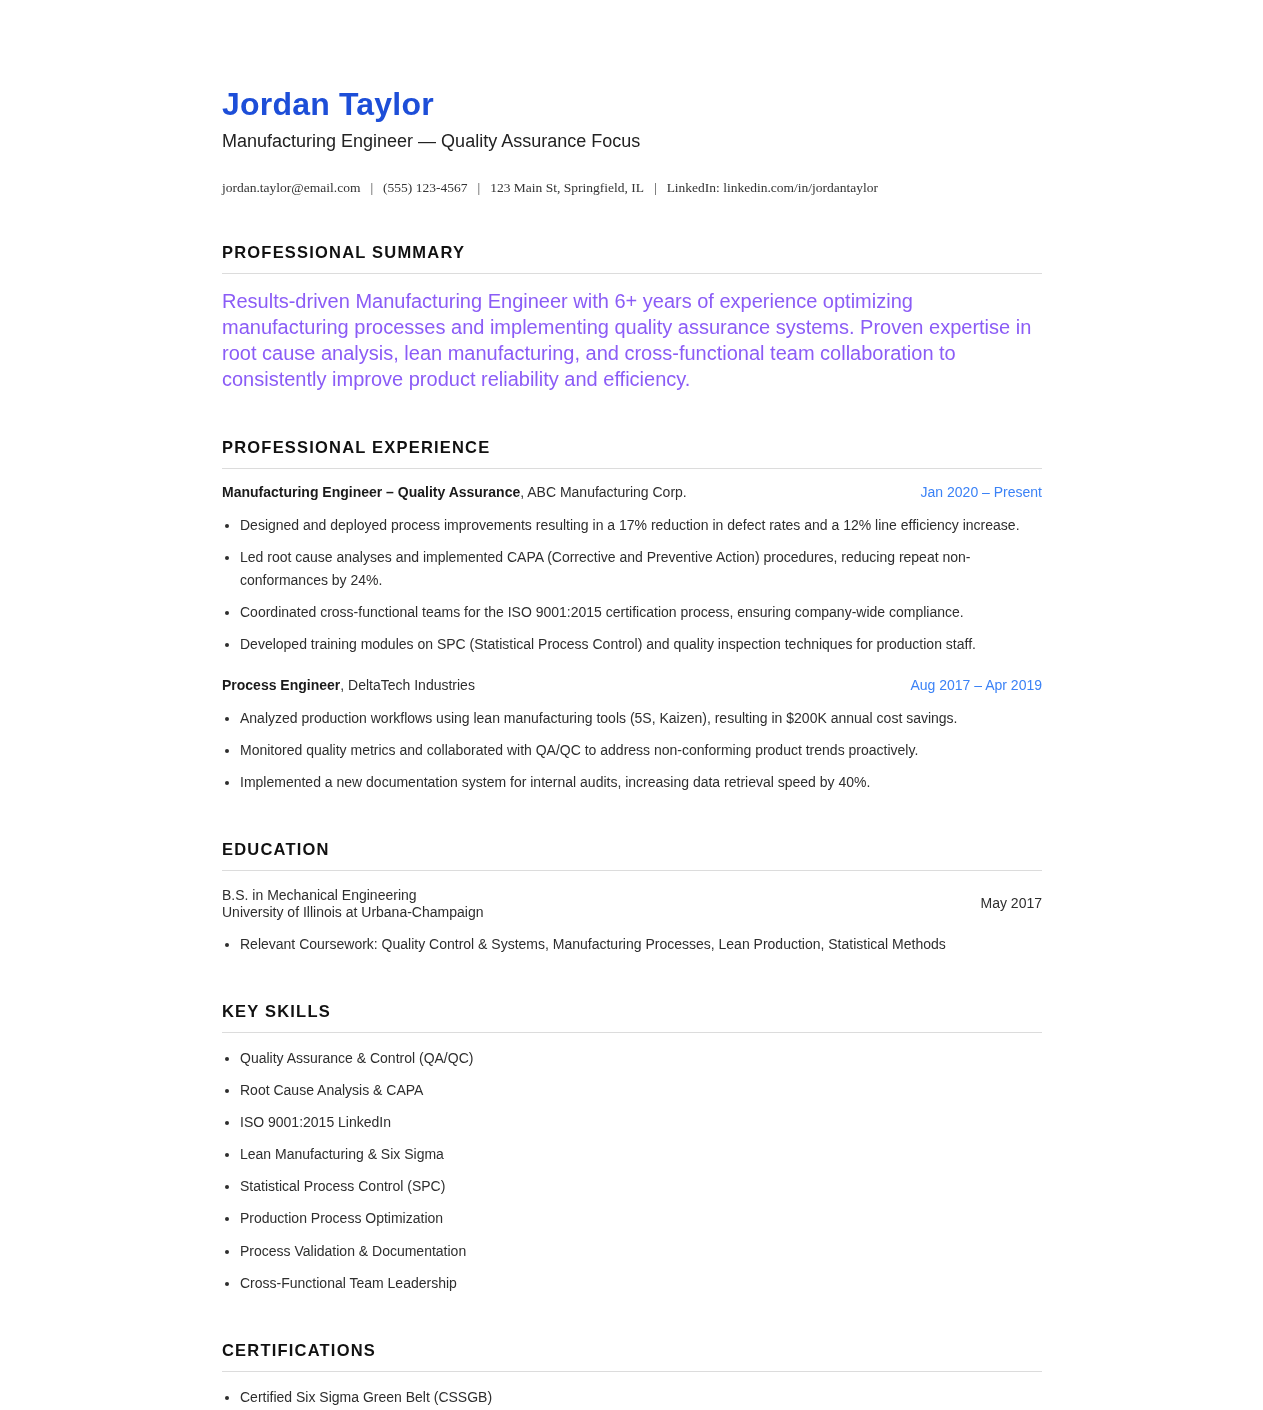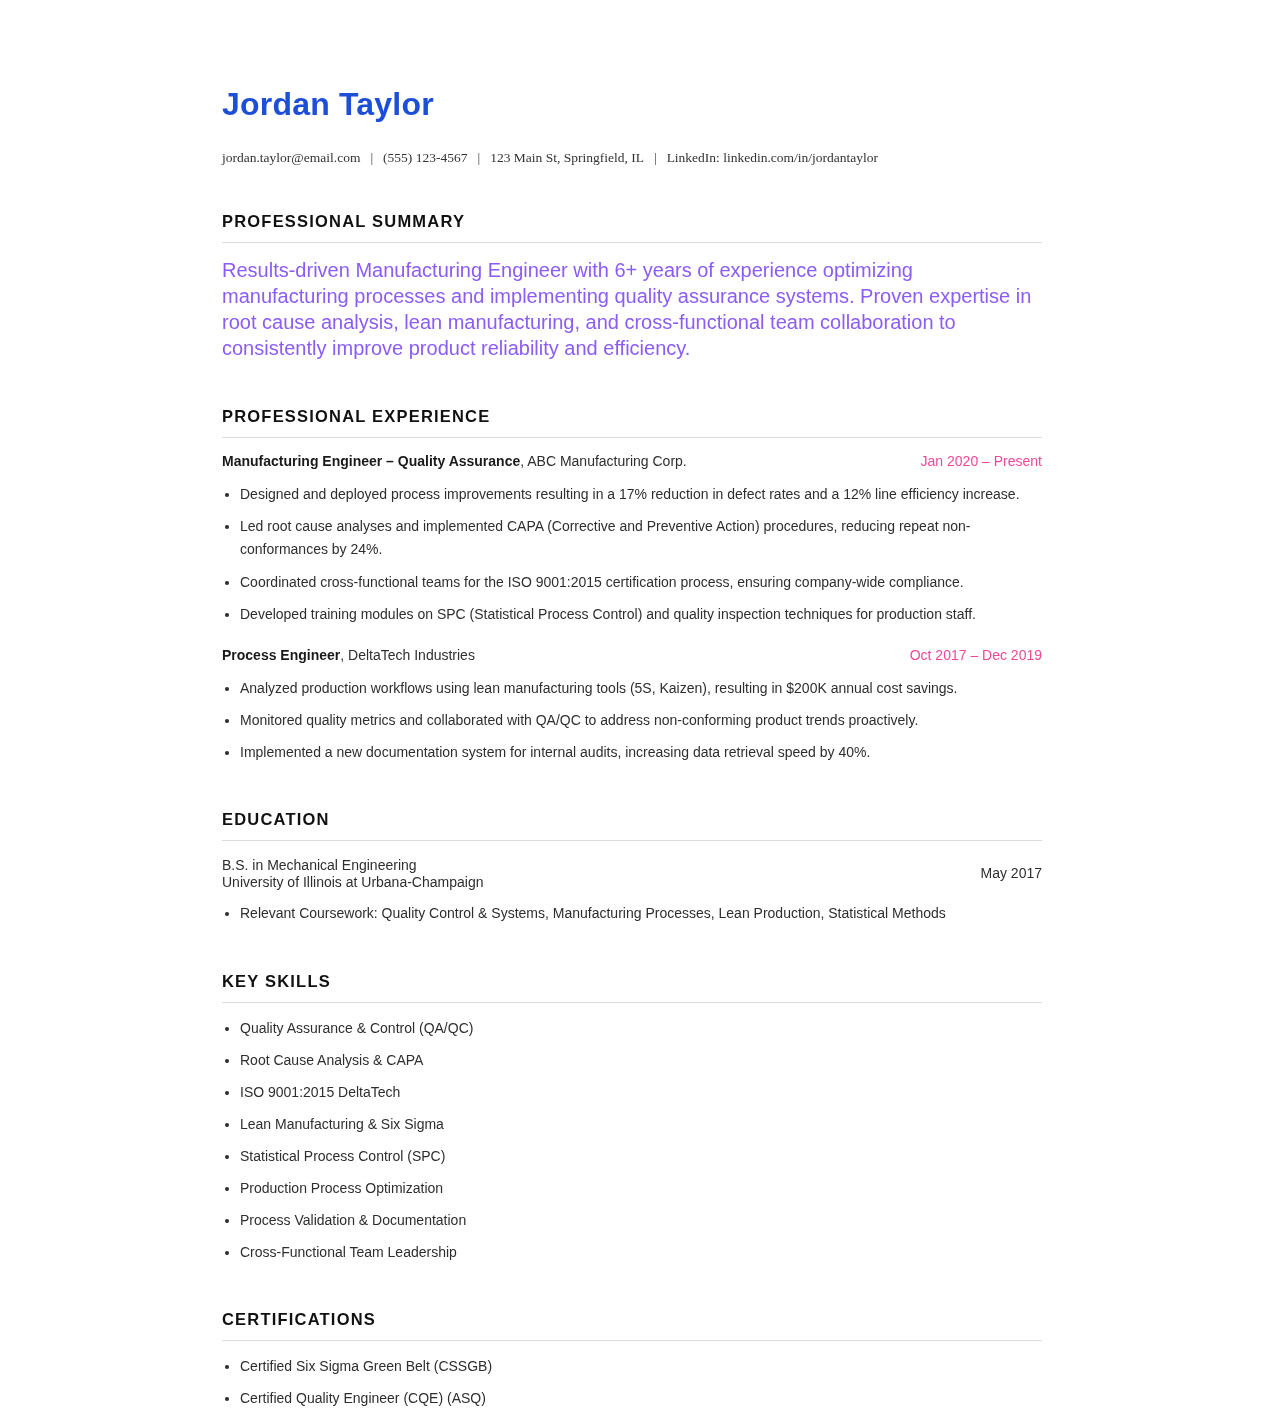--- a/index.html
+++ b/index.html
@@ -69,21 +69,21 @@
   .job + .job { margin-top: 20px; }
   .job-line {
     display: flex;
     justify-content: space-between;
     align-items: baseline;
     font-size: 14px;
     line-height: 1.35;
     gap: 42px;
   }
   .job-title { font-weight: bold; color: #1a1a1a; }
-  .job-dates { color: #ec4899; white-space: nowrap; }
+  .job-dates { color: #3b82f6; white-space: nowrap; }
 
   ul.bullets {
     margin-top: 12px;
     padding-left: 18px;
     list-style: disc;
   }
   ul.bullets li {
     font-size: 14px;
     line-height: 1.65;
     margin-bottom: 9px;
@@ -103,20 +103,21 @@
   .edu-date { white-space: nowrap; margin-top: 8px; }
   .edu-bullets { margin-top: 14px; }
 </style>
 </head>
 <body>
 
 <div class="page">
 
   <header>
     <h1 class="name">Jordan Taylor</h1>
+    <div class="subtitle">Manufacturing Engineer — Quality Assurance Focus</div>
     <div class="contact">
       <span>jordan.taylor@email.com</span><span class="sep">|</span><span>(555) 123-4567</span><span class="sep">|</span><span>123 Main St, Springfield, IL</span><span class="sep">|</span><span>LinkedIn: linkedin.com/in/jordantaylor</span>
     </div>
   </header>
 
   <section>
     <h2 class="sec-h">PROFESSIONAL SUMMARY</h2>
     <div class="sec-body">
       <p class="summary">Results-driven Manufacturing Engineer with 6+ years of experience optimizing manufacturing processes and implementing quality assurance systems. Proven expertise in root cause analysis, lean manufacturing, and cross-functional team collaboration to consistently improve product reliability and efficiency.</p>
     </div>
@@ -135,21 +136,21 @@
             <li>Designed and deployed process improvements resulting in a 17% reduction in defect rates and a 12% line efficiency increase.</li>
             <li>Led root cause analyses and implemented CAPA (Corrective and Preventive Action) procedures, reducing repeat non-conformances by 24%.</li>
             <li>Coordinated cross-functional teams for the ISO 9001:2015 certification process, ensuring company-wide compliance.</li>
             <li>Developed training modules on SPC (Statistical Process Control) and quality inspection techniques for production staff.</li>
           </ul>
       </div>
 
       <div class="job">
         <div class="job-line">
           <div class="job-left"><span class="job-title">Process Engineer</span><span class="job-company">, DeltaTech Industries</span></div>
-          <div class="job-dates">Oct 2017 – Dec 2019</div>
+          <div class="job-dates">Aug 2017 – Apr 2019</div>
         </div>
         <ul class="bullets">
             <li>Analyzed production workflows using lean manufacturing tools (5S, Kaizen), resulting in $200K annual cost savings.</li>
             <li>Monitored quality metrics and collaborated with QA/QC to address non-conforming product trends proactively.</li>
             <li>Implemented a new documentation system for internal audits, increasing data retrieval speed by 40%.</li>
           </ul>
       </div>
 
     </div>
   </section>
@@ -167,21 +168,21 @@
         <li>Relevant Coursework: Quality Control &amp; Systems, Manufacturing Processes, Lean Production, Statistical Methods</li>
       </ul>
   </section>
 
   <section>
     <h2 class="sec-h">KEY SKILLS</h2>
     <div class="sec-body">
       <ul class="bullets">
           <li>Quality Assurance &amp; Control (QA/QC)</li>
           <li>Root Cause Analysis &amp; CAPA</li>
-          <li>ISO 9001:2015 DeltaTech</li>
+          <li>ISO 9001:2015 LinkedIn</li>
           <li>Lean Manufacturing &amp; Six Sigma</li>
           <li>Statistical Process Control (SPC)</li>
           <li>Production Process Optimization</li>
           <li>Process Validation &amp; Documentation</li>
           <li>Cross-Functional Team Leadership</li>
         </ul>
     </div>
   </section>
 
   <section>

